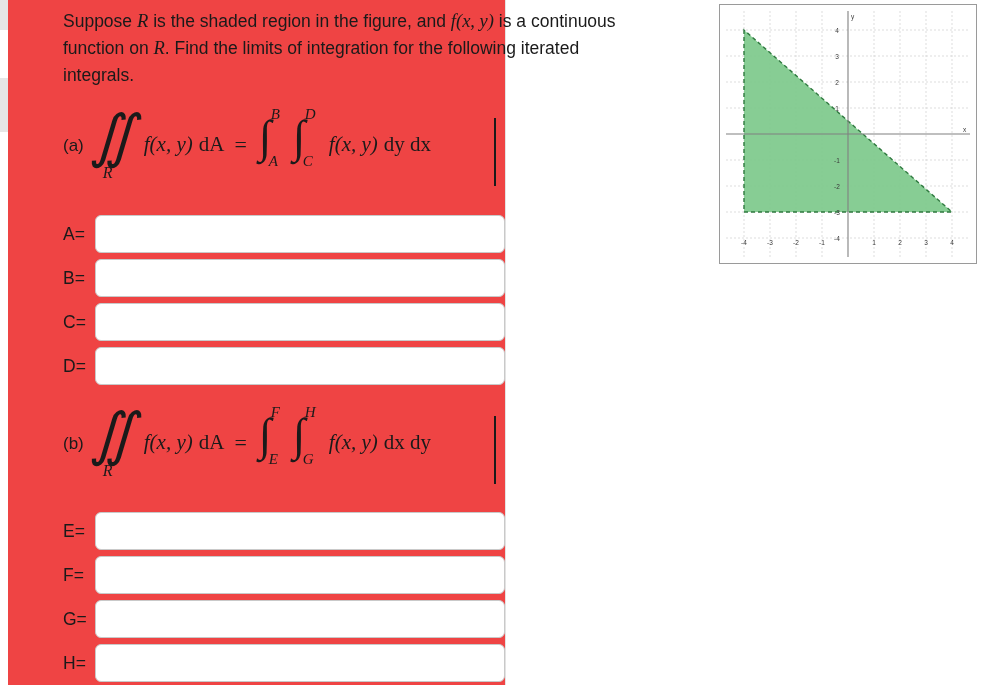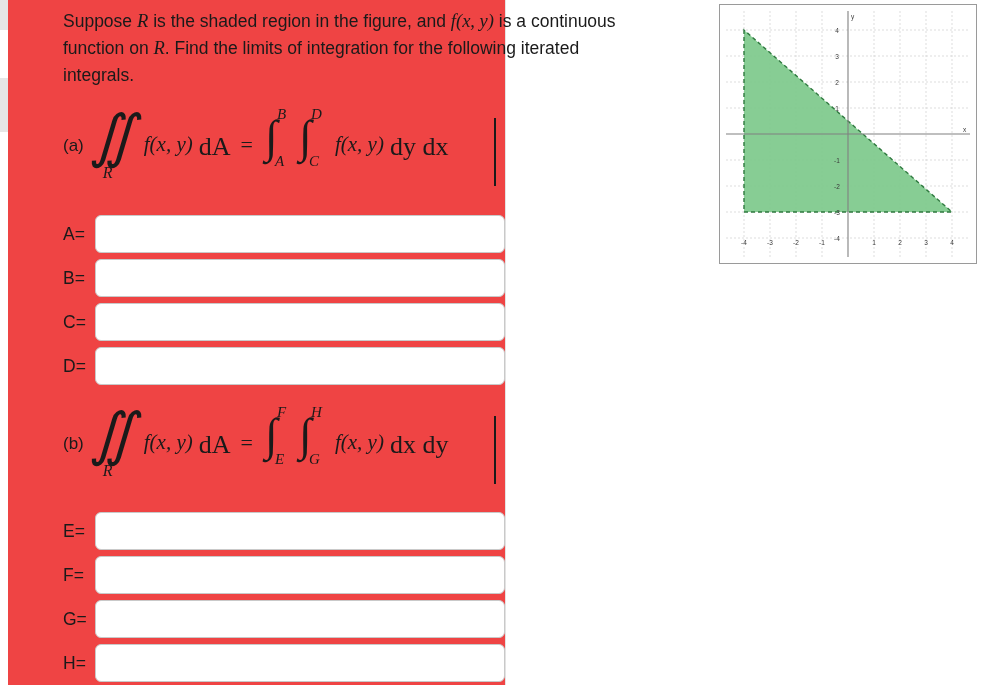--- a/index.html
+++ b/index.html
@@ -104,21 +104,21 @@
   }
   .integrand {
     font-family: "Liberation Serif", serif;
     font-style: italic;
     font-size: 21px;
     padding-top: 20px;
     white-space: nowrap;
   }
   .da {
     font-family: "Liberation Serif", serif;
-    font-size: 26px;
+    font-size: 21px;
     padding-top: 20px;
     padding-left: 6px;
     white-space: nowrap;
   }
   .equals {
     font-size: 22px;
     padding-top: 20px;
     padding-left: 10px;
     padding-right: 8px;
     font-family: "Liberation Serif", serif;

